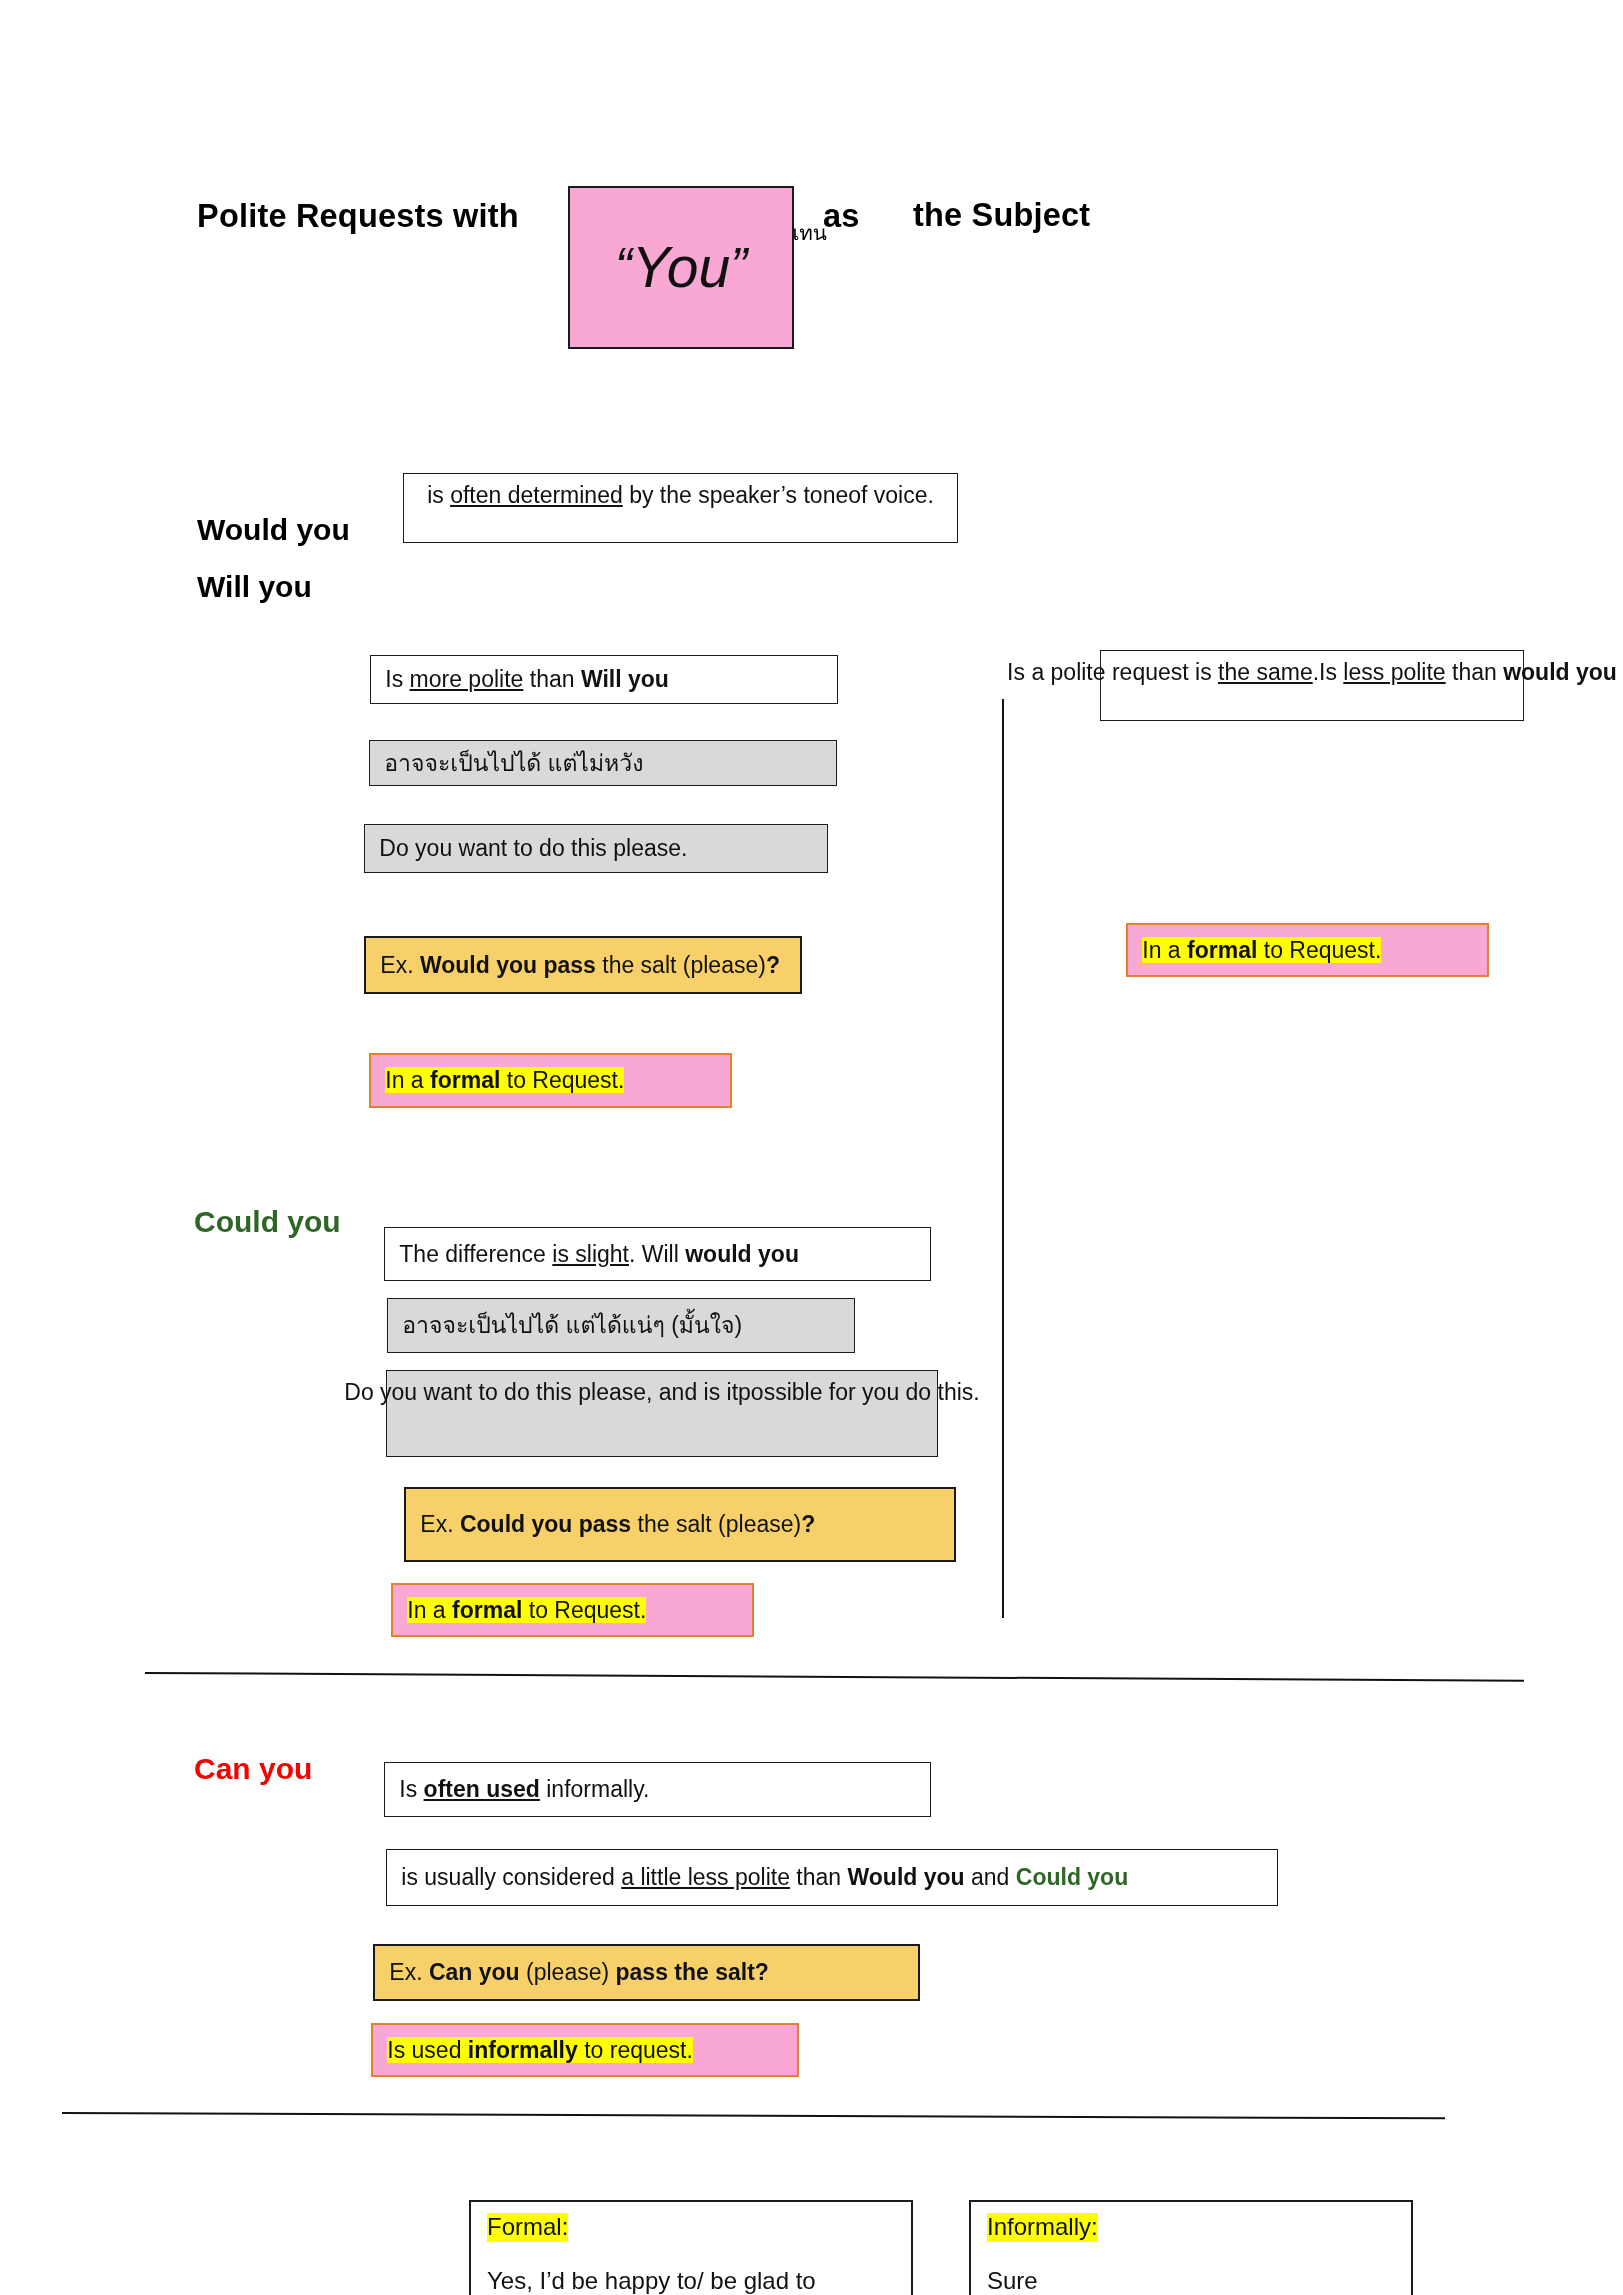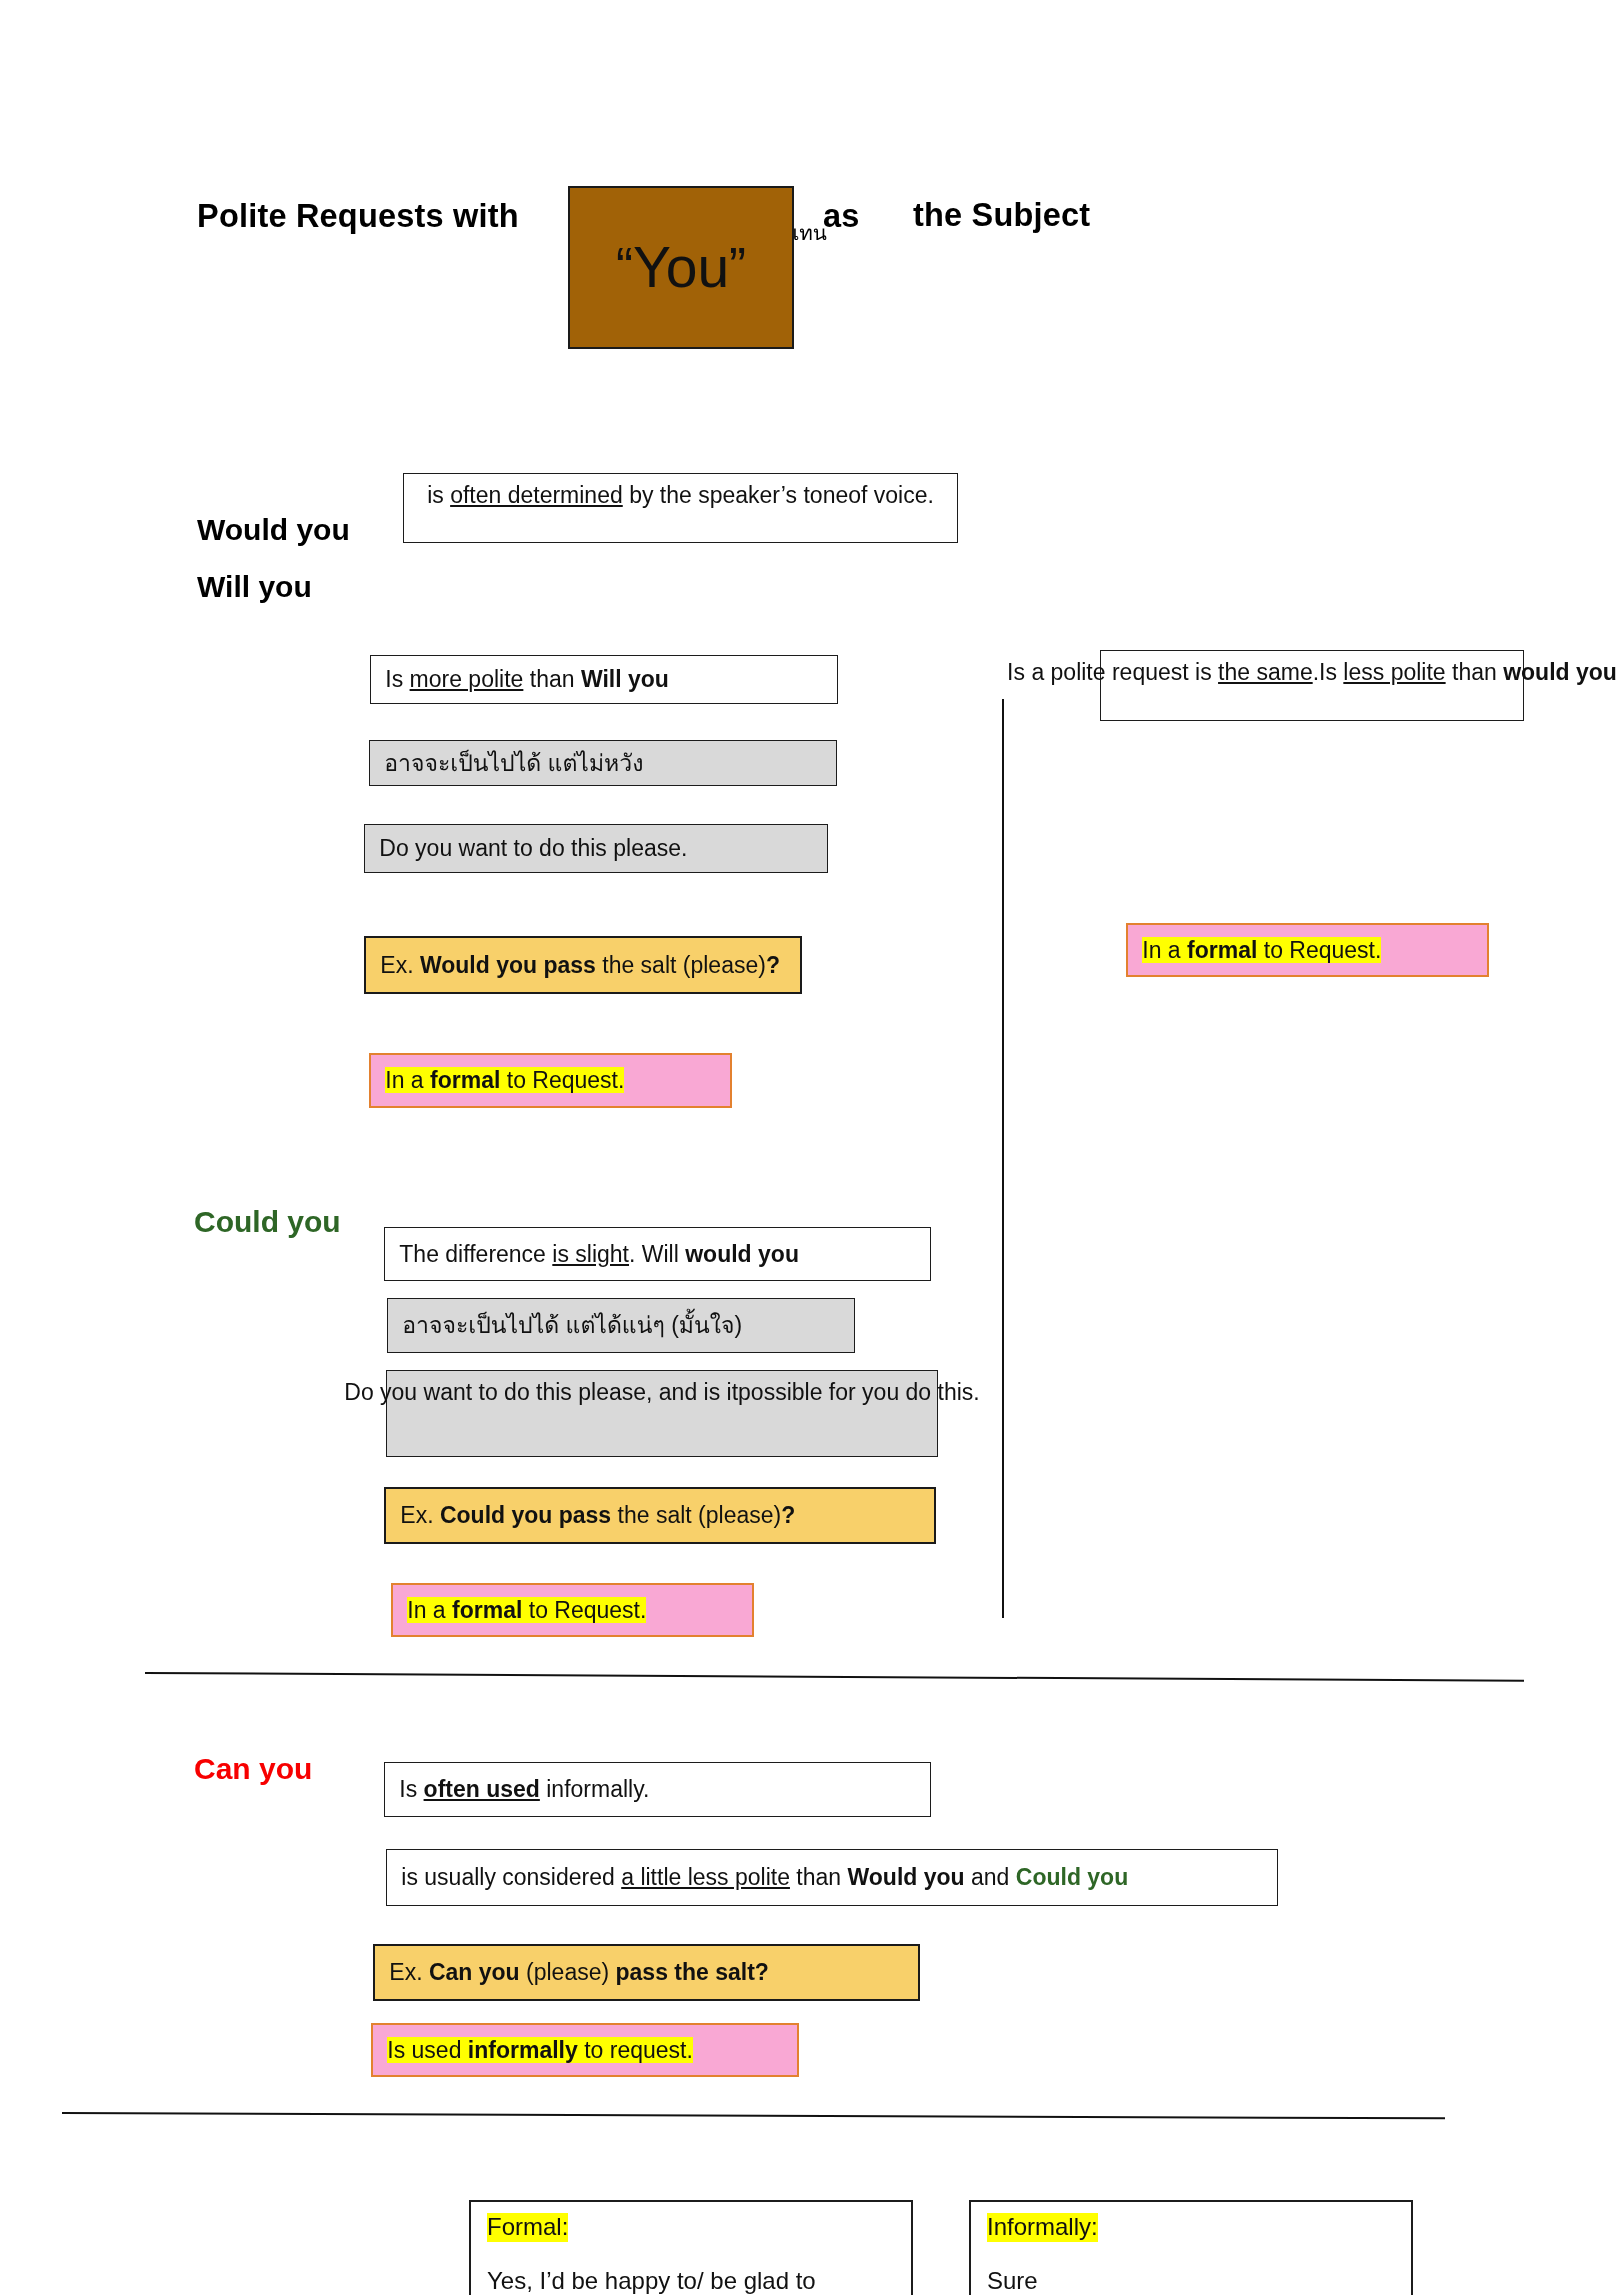--- a/index.html
+++ b/index.html
@@ -24,24 +24,25 @@
   
   .title-text {
     font-weight: bold;
     font-size: 32.5px;
     letter-spacing: 0.2px;
     white-space: nowrap;
     color: #000;
   }
   .you-box {
     border: 2.4px solid #1a1a1a;
-    background: #a16207;
+    background: #f9a8d4;
     display: flex;
     align-items: center;
     justify-content: center;
+    font-style: italic;
   }
   .you-text {
     font-size: 57px;
     font-weight: 400;
     line-height: 1;
     color: #111;
     white-space: nowrap;
   }
   .you-quote { font-size: 51px; vertical-align: 0.06em; }
   .thai-tag {
@@ -203,21 +204,21 @@
 
   <div class="abs box grey" style="left:387px; top:1298px; width:468px; height:55px;">
     <div class="line thai">อาจจะเป็นไปได้ แต่ได้แน่ๆ (มั้นใจ)</div>
   </div>
 
   <div class="abs box grey stacked" style="left:386px; top:1370px; width:552px; height:87px;">
     <div class="line">Do you want to do this please, and is it</div>
     <div class="line">possible for you do this.</div>
   </div>
 
-  <div class="abs box amber" style="left:384px; top:1487px; width:552px; height:57px;">
+  <div class="abs box amber" style="left:404px; top:1487px; width:552px; height:75px;">
     <div class="line">
       <span>Ex. </span><span class="b">Could you pass</span><span> the salt (please)</span><span class="b">?</span>
     </div>
   </div>
 
   <div class="abs box orange" style="left:391px; top:1583px; width:363px; height:54px;">
     <div class="line">
       <span class="hl"><span>In a </span><span class="b">formal</span><span> to Request.</span></span>
     </div>
   </div>

